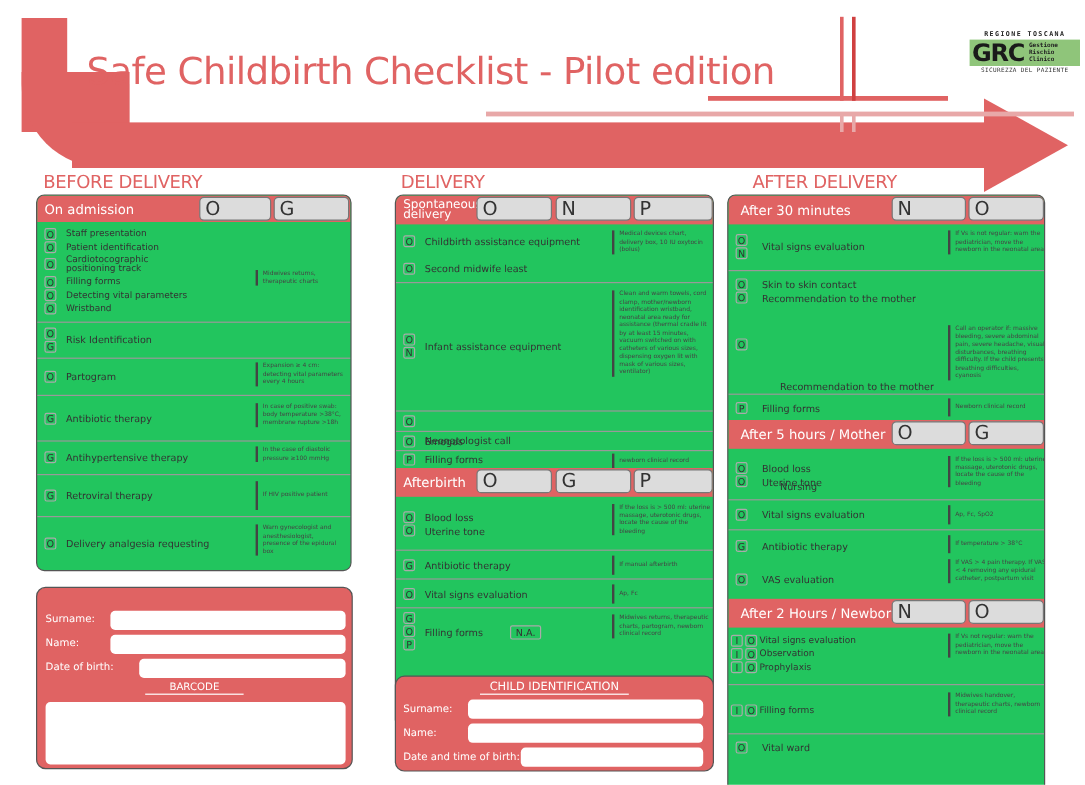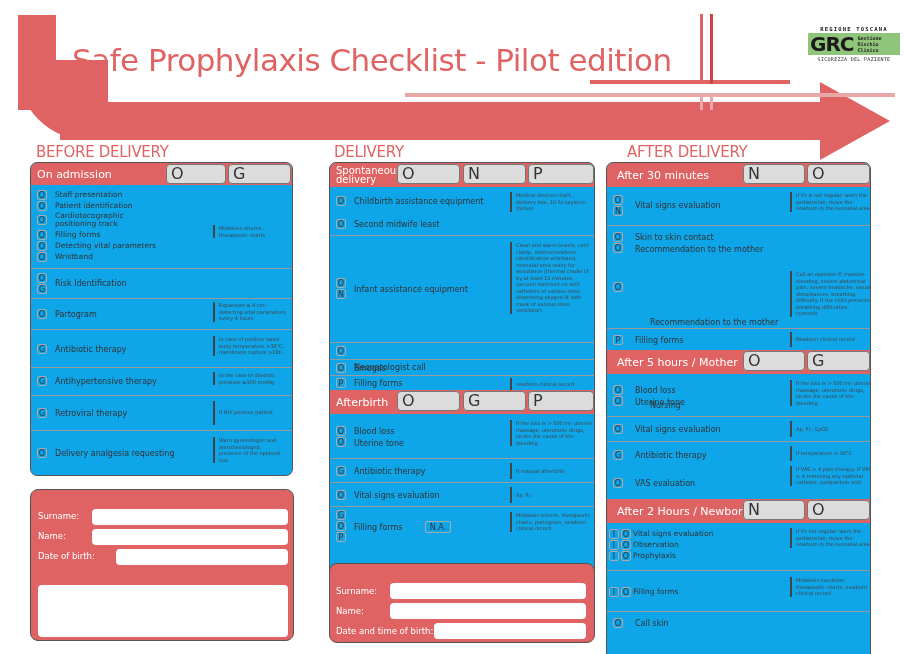--- a/index.html
+++ b/index.html
@@ -15,21 +15,21 @@
 .deco4{position:absolute;left:710px;top:14px;width:3px;height:70px;background:#d04040}
 .deco5{position:absolute;left:700px;top:95px;width:3px;height:15px;background:#e8a8a8}
 .deco6{position:absolute;left:710px;top:95px;width:3px;height:15px;background:#e8a8a8}
 .logo{position:absolute;left:808px;top:26px;width:92px;height:48px;font-family:"DejaVu Sans Mono",monospace}
 .logo .top{font-size:5.5px;font-weight:bold;letter-spacing:1.2px;color:#222;text-align:center}
 .logo .box{display:flex;background:#8fc57a;margin-top:1px;height:22px;align-items:center}
 .logo .grc{font-size:20px;font-weight:bold;color:#1a1a1a;padding-left:2px;font-family:"DejaVu Sans",sans-serif;letter-spacing:-1px}
 .logo .sub{font-size:5px;font-weight:bold;line-height:6px;margin-left:4px;color:#222}
 .logo .bottom{font-size:5px;color:#333;text-align:center;margin-top:1px;letter-spacing:0.3px}
 .sec-title{position:absolute;font-size:15px;color:#e06363;letter-spacing:-0.3px}
-.panel{position:absolute;border:1.5px solid #555;border-radius:7px;background:#0ea5e9;overflow:hidden}
+.panel{position:absolute;border:1.5px solid #555;border-radius:7px;background:#22c55e;overflow:hidden}
 .hdr{display:flex;background:#e06363;height:22px;align-items:center;color:#fff;font-size:11px}
 .hdr .lbl{padding-left:6px}
 .hdr .tab{background:#dcdcdc;border:1.5px solid #777;border-radius:4px;height:20px;color:#333;font-size:16px;padding-left:4px;line-height:17px;position:absolute}
 .row{border-top:1px solid #999;position:relative;font-size:8px;color:#333}
 .row .codes{position:absolute;left:6px;display:flex;flex-direction:column}
 .code{display:inline-block;width:10px;height:10px;border:1px solid #aaa;border-radius:2px;font-size:8px;line-height:9px;text-align:center;color:#333;margin-bottom:1px}
 .row .text{position:absolute;left:24px;}
 .note{position:absolute;border-left:2px solid #444;padding-left:4px;font-size:5px;line-height:6.5px;color:#444}
 .line-item{display:flex;align-items:center;height:11px;font-size:7.5px}
 .line-item .code{margin-right:8px;margin-bottom:0}
@@ -46,21 +46,21 @@
 <div class="arrow-curve"></div>
 <div class="arrow-h"></div>
 <div class="arrow-head"></div>
 <div class="deco2"></div>
 <div class="deco1"></div>
 <div class="deco3"></div>
 <div class="deco4"></div>
 <div class="deco5"></div>
 <div class="deco6"></div>
 
-<div class="title">Safe Prophylaxis Checklist - Pilot edition</div>
+<div class="title">Safe Childbirth Checklist - Pilot edition</div>
 
 <div class="logo">
   <div class="top">REGIONE TOSCANA</div>
   <div class="box">
     <span class="grc">GRC</span>
     <div class="sub">
       <div>Gestione</div>
       <div>Rischio</div>
       <div>Clinico</div>
     </div>
@@ -148,20 +148,21 @@
   </div>
 </div>
 
 <div class="idcard" style="left:30px;top:489px;width:264px;height:152px">
   <div class="f" style="left:7px;top:21px">Surname:</div>
   <div class="inp" style="left:61px;top:19px;width:196px"></div>
   <div class="f" style="left:7px;top:41px">Name:</div>
   <div class="inp" style="left:61px;top:39px;width:196px"></div>
   <div class="f" style="left:7px;top:61px">Date of birth:</div>
   <div class="inp" style="left:85px;top:59px;width:172px"></div>
+  <div class="f" style="left:0;right:0;top:78px;text-align:center"><span style="border-bottom:1px solid #fff;padding:0 20px">BARCODE</span></div>
   <div class="inp" style="left:7px;top:95px;width:250px;height:52px"></div>
 </div>
 
 <div class="sec-title" style="left:334px;top:143px">DELIVERY</div>
 <div class="panel" style="left:329px;top:162px;width:266px;height:445px">
   <div class="hdr" style="position:relative;height:24px">
     <span class="lbl" style="font-size:10px;line-height:9px;width:62px">Spontaneous delivery</span>
     <span class="tab" style="left:67px;width:63px;top:1px">O</span>
     <span class="tab" style="left:133px;width:63px;top:1px">N</span>
     <span class="tab" style="left:198px;width:66px;top:1px">P</span>
@@ -239,20 +240,21 @@
         <span class="code">O</span>
         <span class="code">P</span>
       </div>
     <div class="text" style="top:16px">Filling forms</div>
     <span class="code" style="position:absolute;left:95px;top:14px;width:26px;height:12px;line-height:11px">N.A.</span>
     <div class="note" style="left:180px;top:5px;width:84px">Midwives returns, therapeutic charts, partogram, newborn clinical record</div>
   </div>
 </div>
 
 <div class="idcard" style="left:329px;top:563px;width:266px;height:80px">
+  <div class="ttl"><span>CHILD IDENTIFICATION</span></div>
   <div class="f" style="left:6px;top:22px">Surname:</div>
   <div class="inp" style="left:60px;top:19px;width:196px"></div>
   <div class="f" style="left:6px;top:42px">Name:</div>
   <div class="inp" style="left:60px;top:39px;width:196px"></div>
   <div class="f" style="left:6px;top:62px">Date and time of birth:</div>
   <div class="inp" style="left:104px;top:59px;width:152px"></div>
 </div>
 
 <div class="sec-title" style="left:627px;top:143px">AFTER DELIVERY</div>
 <div class="panel" style="left:606px;top:162px;width:265px;height:513px">
@@ -353,18 +355,18 @@
           <span class="code" style="margin-right:2px">O</span>
           <span>Filling forms</span>
         </div>
     </div>
     <div class="note" style="left:183px;top:6px;width:82px">Midwives handover, therapeutic charts, newborn clinical record</div>
   </div>
   <div class="row" style="height:22px">
     <div class="codes" style="top:6px">
         <span class="code">O</span>
       </div>
-    <div class="text" style="left:28px;top:7px">Call skin</div>
+    <div class="text" style="left:28px;top:7px">Vital ward</div>
   </div>
 </div>
 <div style="position:absolute;left:650px;top:401px;font-size:8px">Nursing</div>
 
 <div style="position:absolute;left:650px;top:318px;font-size:8px">Recommendation to the mother</div>
 
 </body></html>

